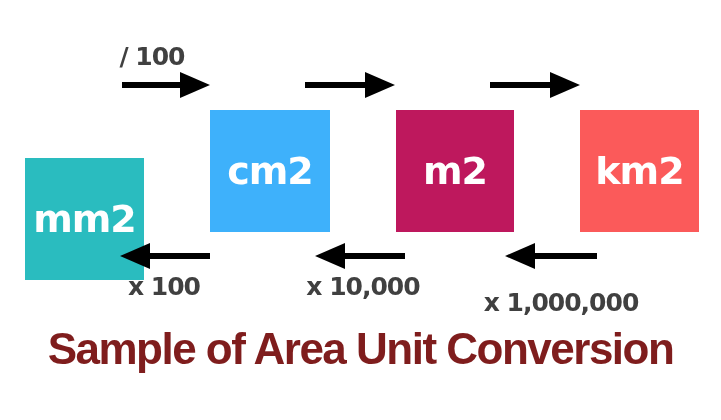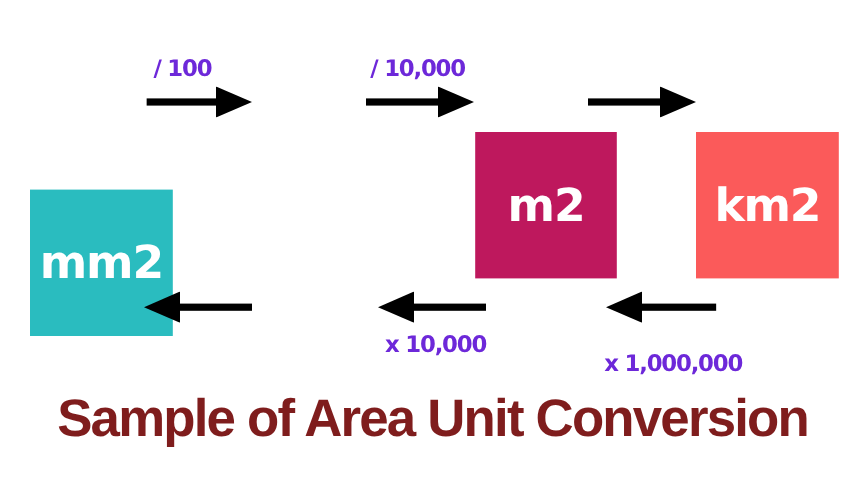--- a/index.html
+++ b/index.html
@@ -30,22 +30,22 @@
     letter-spacing: -1px;
     line-height: 1;
   }
   .box-mm2 { left: 25px;  width: 119px; }
   .box-cm2 { left: 210px; width: 120px; }
   .box-m2  { left: 396px; width: 118px; }
   .box-km2 { left: 580px; width: 119px; justify-content: center; }
 
   .conv-label {
     position: absolute;
-    color: #6d28d9;
-    font-size: 19px;
+    color: #404040;
+    font-size: 25px;
     font-weight: bold;
     letter-spacing: -1px;
     text-align: center;
     line-height: 28px;
     white-space: nowrap;
   }
   .top-label    { top: 43px; }
   .bottom-label { top: 273px; }
 
   .arrow {
@@ -69,37 +69,39 @@
     line-height: 1.15;
     white-space: nowrap;
   }
 </style>
 </head>
 <body>
 
 <div class="canvas">
 
   <div class="conv-label top-label" style="left:92px;  width:120px;">/ 100</div>
-  <div class="conv-label top-label" style="left:288px; width:120px;">/ 10,000</div>
 
   <svg class="arrow top-arrow" style="left:122px;" width="88" height="26" viewBox="0 0 88 26">
     <rect x="0" y="10" width="62" height="6" fill="#000000"></rect>
     <polygon points="58,0 88,13 58,26" fill="#000000"></polygon>
   </svg>
   <svg class="arrow top-arrow" style="left:305px;" width="90" height="26" viewBox="0 0 90 26">
     <rect x="0" y="10" width="64" height="6" fill="#000000"></rect>
     <polygon points="60,0 90,13 60,26" fill="#000000"></polygon>
   </svg>
   <svg class="arrow top-arrow" style="left:490px;" width="90" height="26" viewBox="0 0 90 26">
     <rect x="0" y="10" width="64" height="6" fill="#000000"></rect>
     <polygon points="60,0 90,13 60,26" fill="#000000"></polygon>
   </svg>
 
   <div class="unit-box box-mm2" style="background-color: rgb(42, 188, 191); margin-top: 48px;">
     <span class="unit-label">mm2</span>
+  </div>
+  <div class="unit-box box-cm2" style="background-color: rgb(62, 177, 251);">
+    <span class="unit-label">cm2</span>
   </div>
   <div class="unit-box box-m2" style="background-color: #be185d;">
     <span class="unit-label">m2</span>
   </div>
   <div class="unit-box box-km2" style="background-color: rgb(251, 90, 90);">
     <span class="unit-label">km2</span>
   </div>
 
   <svg class="arrow bottom-arrow" style="left:120px;" width="90" height="26" viewBox="0 0 90 26">
     <rect x="26" y="10" width="64" height="6" fill="#000000"></rect>
@@ -107,18 +109,19 @@
   </svg>
   <svg class="arrow bottom-arrow" style="left:315px;" width="90" height="26" viewBox="0 0 90 26">
     <rect x="26" y="10" width="64" height="6" fill="#000000"></rect>
     <polygon points="30,0 0,13 30,26" fill="#000000"></polygon>
   </svg>
   <svg class="arrow bottom-arrow" style="left:505px;" width="92" height="26" viewBox="0 0 92 26">
     <rect x="28" y="10" width="64" height="6" fill="#000000"></rect>
     <polygon points="30,0 0,13 30,26" fill="#000000"></polygon>
   </svg>
 
+  <div class="conv-label bottom-label" style="left:104px; width:120px;">x 100</div>
   <div class="conv-label bottom-label" style="left:303px; width:120px;">x 10,000</div>
   <div class="conv-label bottom-label" style="left:471px; width:180px;margin-top:16px;">x 1,000,000</div>
 
   <div class="diagram-title">Sample of Area Unit Conversion</div>
 
 </div>
 
 </body></html>

